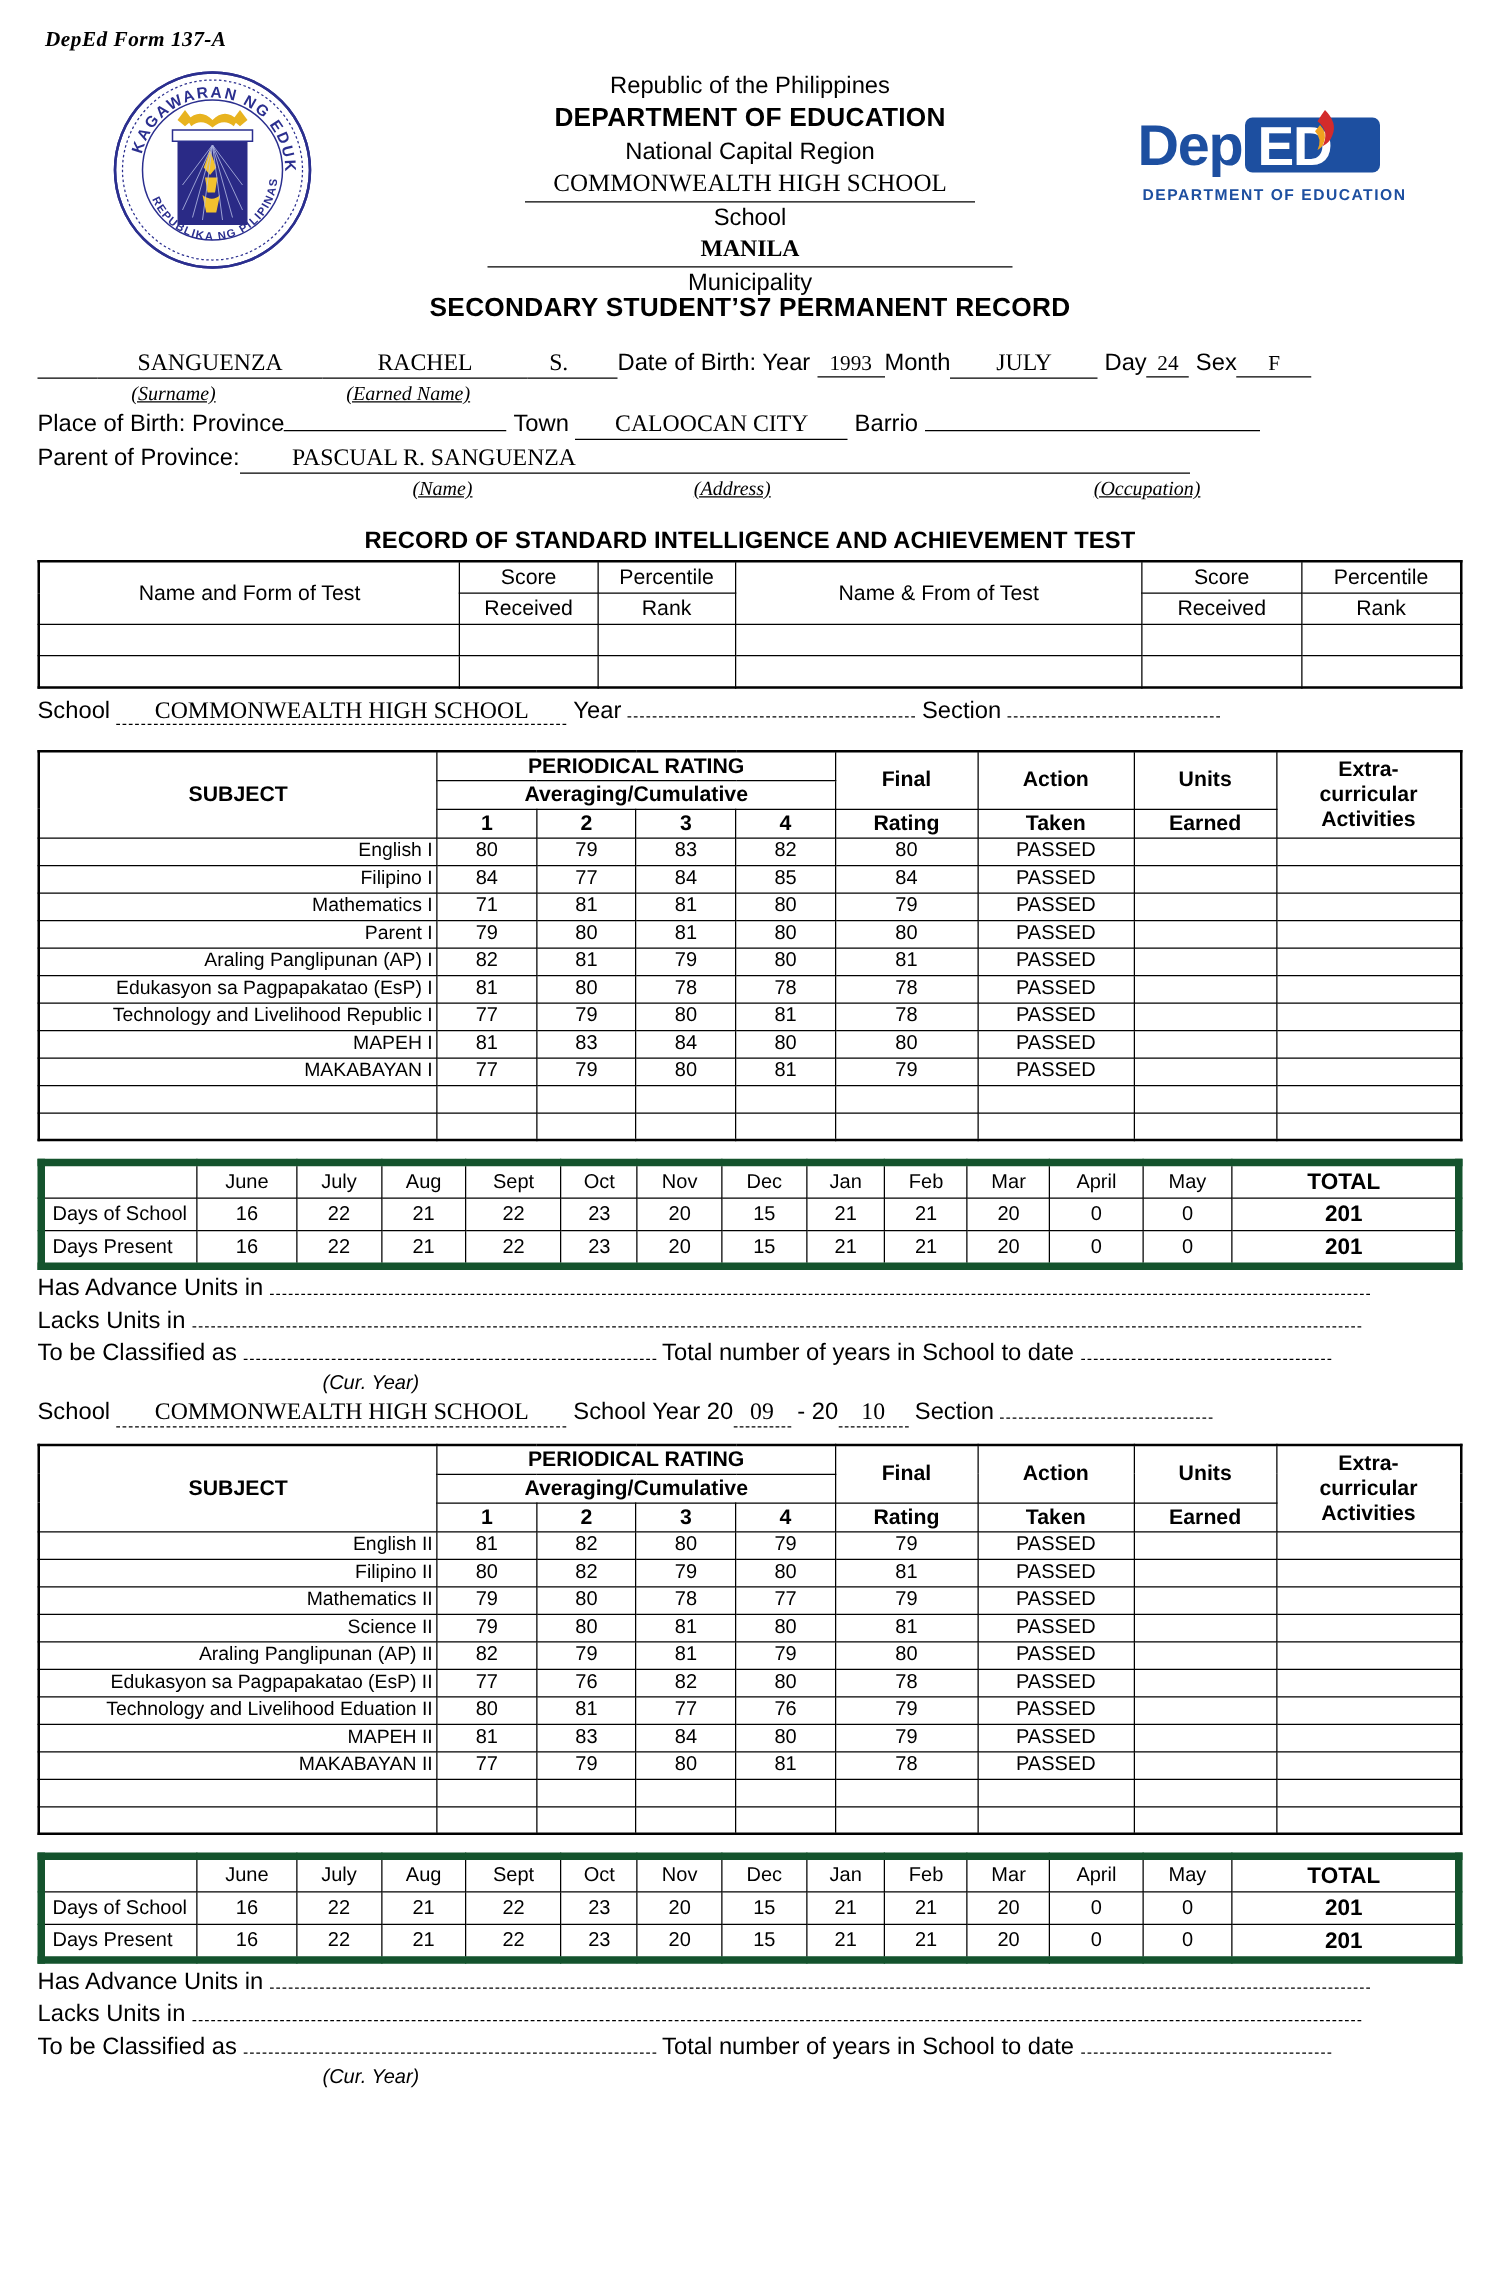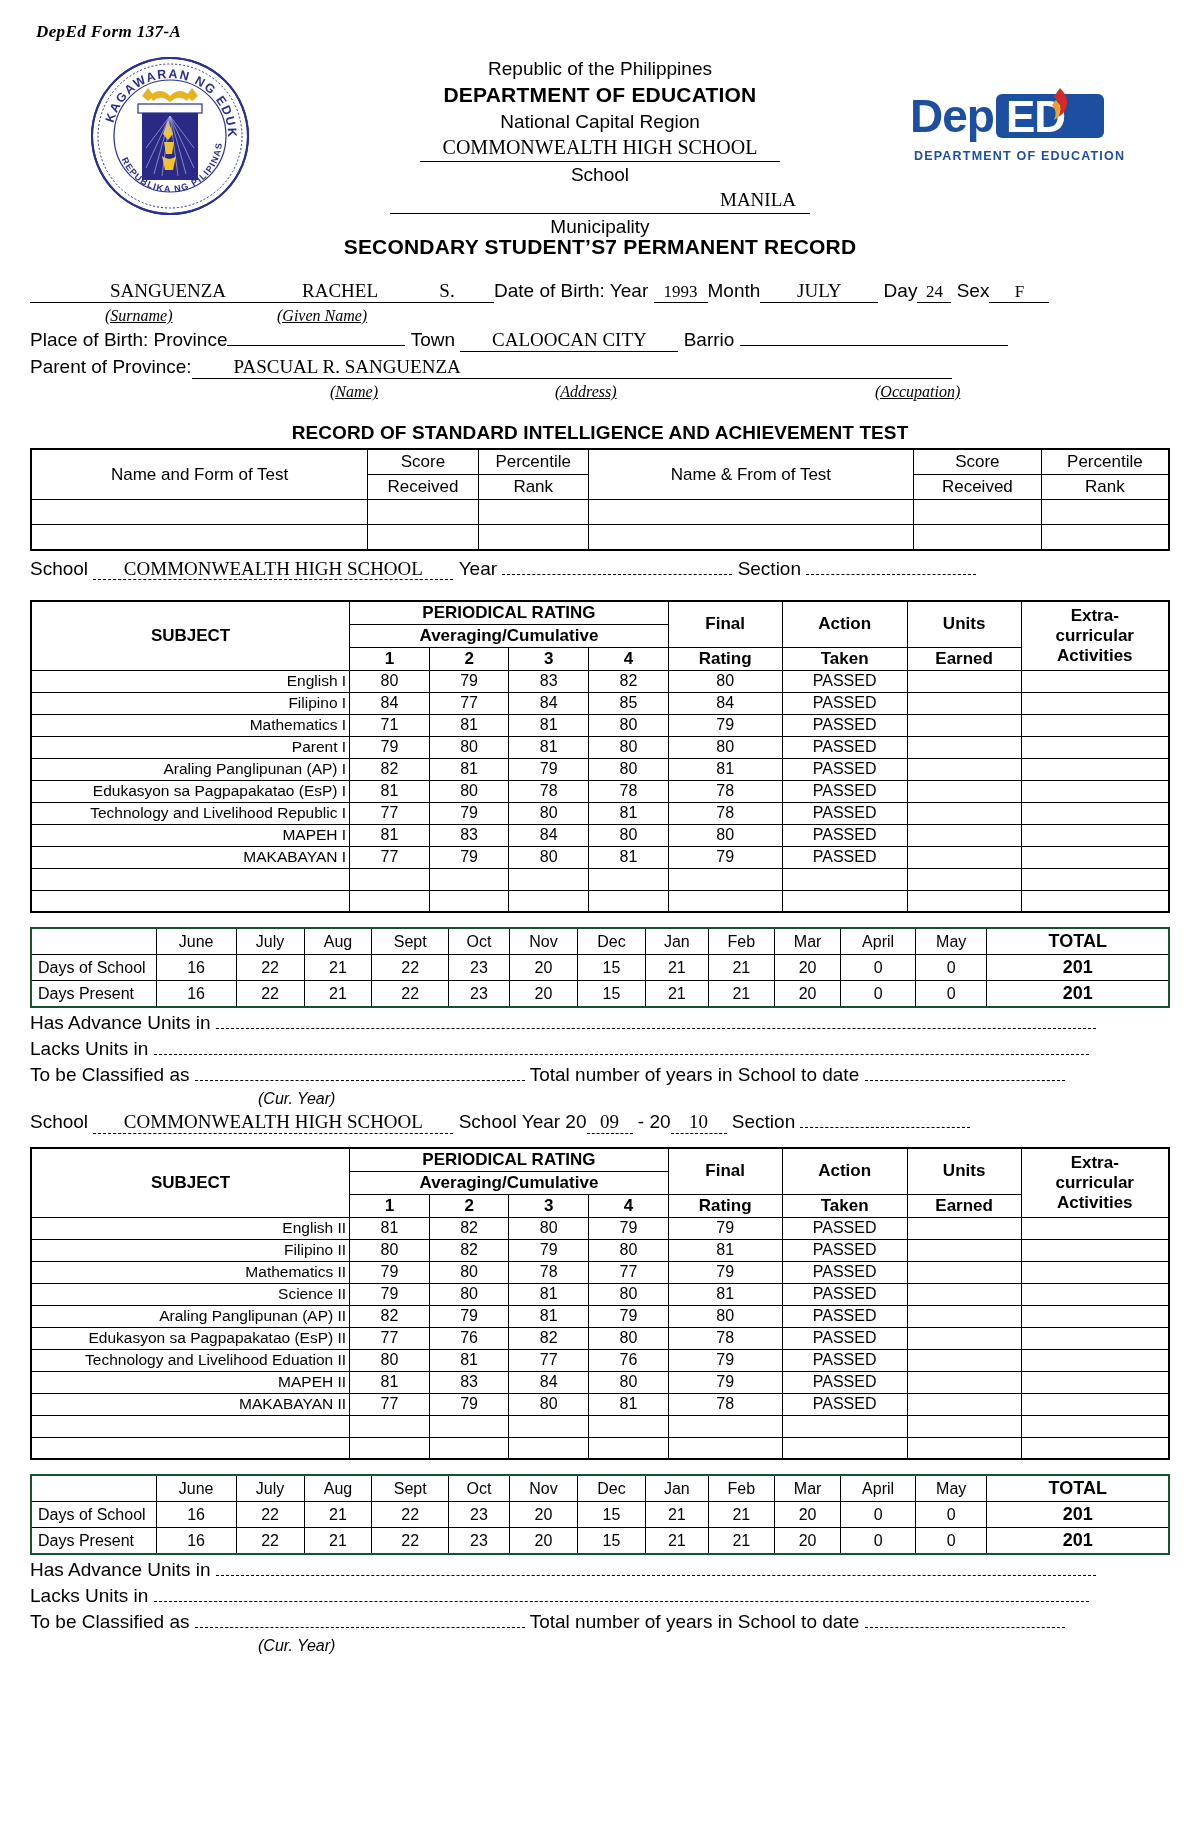--- a/index.html
+++ b/index.html
@@ -30,21 +30,21 @@
   }
   .head-center { text-align:center; padding-top:10px; }
   .head-center div { line-height:1.32; font-size:19px; }
   .head-center .b { font-weight:bold; font-size:21px; letter-spacing:.2px; }
   .ul-line {
     display:inline-block; border-bottom:1.6px solid #000;
     font-family:"Liberation Sans", sans-serif;
     text-align:center;
   }
   .ul-school { min-width:360px; font-size:20px; padding:0 14px 1px 14px; }
-  .ul-muni   { min-width:420px; font-size:19px; padding:0 14px 1px 14px; font-weight:normal;text-align:right;}
+  .ul-muni   { min-width:420px; font-size:19px; padding:0 14px 1px 14px; font-weight:bold;}
 
   .title {
     text-align:center; font-weight:bold; font-size:21px;
     letter-spacing:.2px; margin:14px 0 22px 0;
   }
 
   
   .info { font-size:19px; line-height:1.05; }
   .info .row { position:relative; height:27px; white-space:nowrap; }
   .fill {
@@ -76,21 +76,21 @@
   .tbl-grade th, .tbl-grade td {
     border:1px solid #000; font-size:16px; text-align:center; padding:1px 3px;
   }
   .tbl-grade th { font-weight:bold; font-size:17px; }
   .tbl-grade td.subj { text-align:right; padding-left:6px; font-size:15.5px; }
   .tbl-grade tr.data td { height:22px; }
   .tbl-grade tr.blank td { height:22px; }
   .th-sub { font-size:20px; }
   .th-q { font-size:18px; font-weight:bold; }
 
-  .tbl-att { border:2px solid #14532d; margin-top:14px; }
+  .tbl-att { border:6px solid #14532d; margin-top:14px; }
   .tbl-att td, .tbl-att th {
     border:1px solid #000; font-size:16px; text-align:center; padding:2px 3px; height:25px;
     font-weight:normal;
   }
   .tbl-att td.lbl { text-align:left; padding-left:6px; font-size:16px; }
   .tbl-att td.tot { font-weight:bold; font-size:18px; }
   .tbl-att th.tot { font-weight:bold; font-size:18px; }
 
   .foot { font-size:19px; line-height:1.35; margin-top:2px; }
   .foot .row { height:26px; white-space:nowrap; }
@@ -168,21 +168,21 @@
   <div class="title">SECONDARY STUDENT’S7 PERMANENT RECORD</div>
 
   <div class="info">
 
     <div class="row">
       <span class="fill" style="width:48px">&nbsp;</span><span class="fill hand" style="width:180px">SANGUENZA</span><span class="fill" style="width:22px">&nbsp;</span><span class="fill hand" style="width:120px">RACHEL</span><span class="fill" style="width:22px">&nbsp;</span><span class="fill hand" style="width:50px">S.</span><span class="fill" style="width:22px">&nbsp;</span><span>Date of Birth: Year</span>&nbsp;<span class="fill hand" style="width:54px;font-size:17px">1993</span><span>Month</span><span class="fill hand" style="width:118px">JULY</span>&nbsp;<span>Day</span><span class="fill hand" style="width:34px;font-size:17px">24</span>&nbsp;<span>Sex</span><span class="fill hand" style="width:60px;font-size:17px">F</span>
     </div>
 
     <div class="cap-row">
       <span class="caption" style="left:75px">(Surname)</span>
-      <span class="caption" style="left:247px">(Given Name)</span>
+      <span class="caption" style="left:247px">(Earned Name)</span>
     </div>
 
     <div class="row">
       <span>Place of Birth: Province</span><span class="fill hand" style="width:178px"></span>&nbsp;<span>Town</span>&nbsp;<span class="fill hand" style="width:218px">CALOOCAN CITY</span>&nbsp;<span>Barrio</span>&nbsp;<span class="fill hand" style="width:268px"></span>
     </div>
 
     <div class="row">
       <span>Parent of Province:</span><span class="fill hand" style="width:760px;text-align:left;padding-left:42px">PASCUAL R. SANGUENZA</span>
     </div>
 

